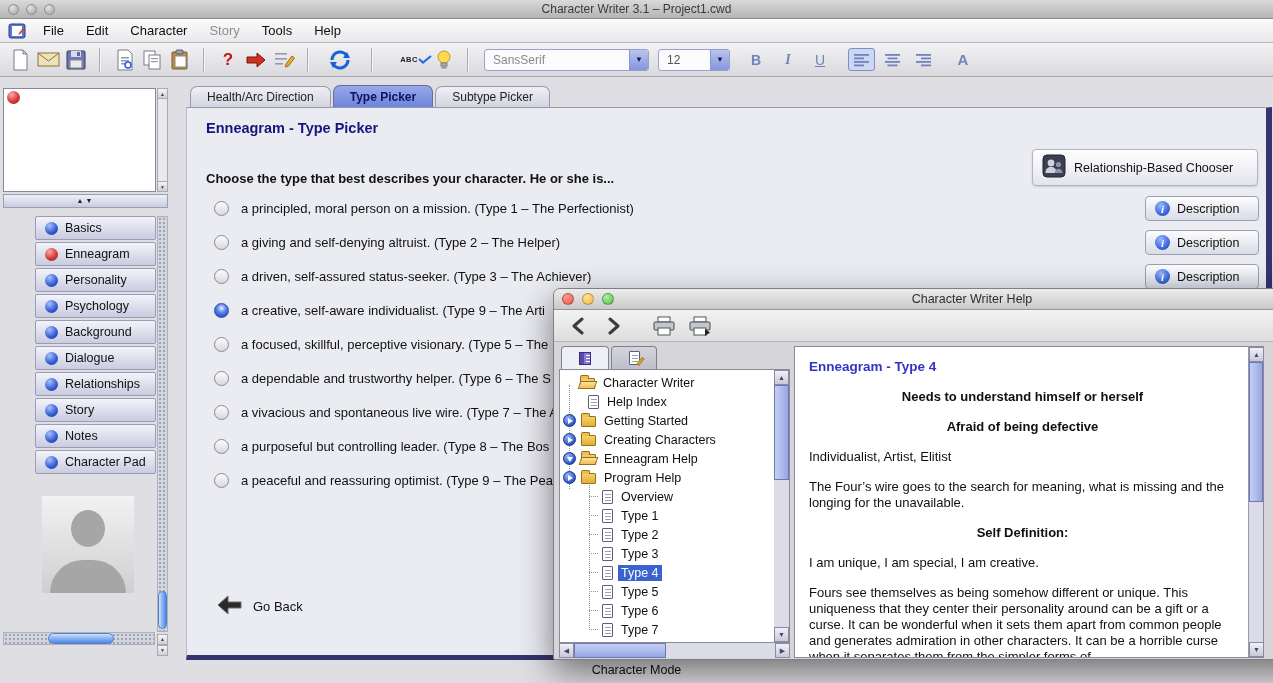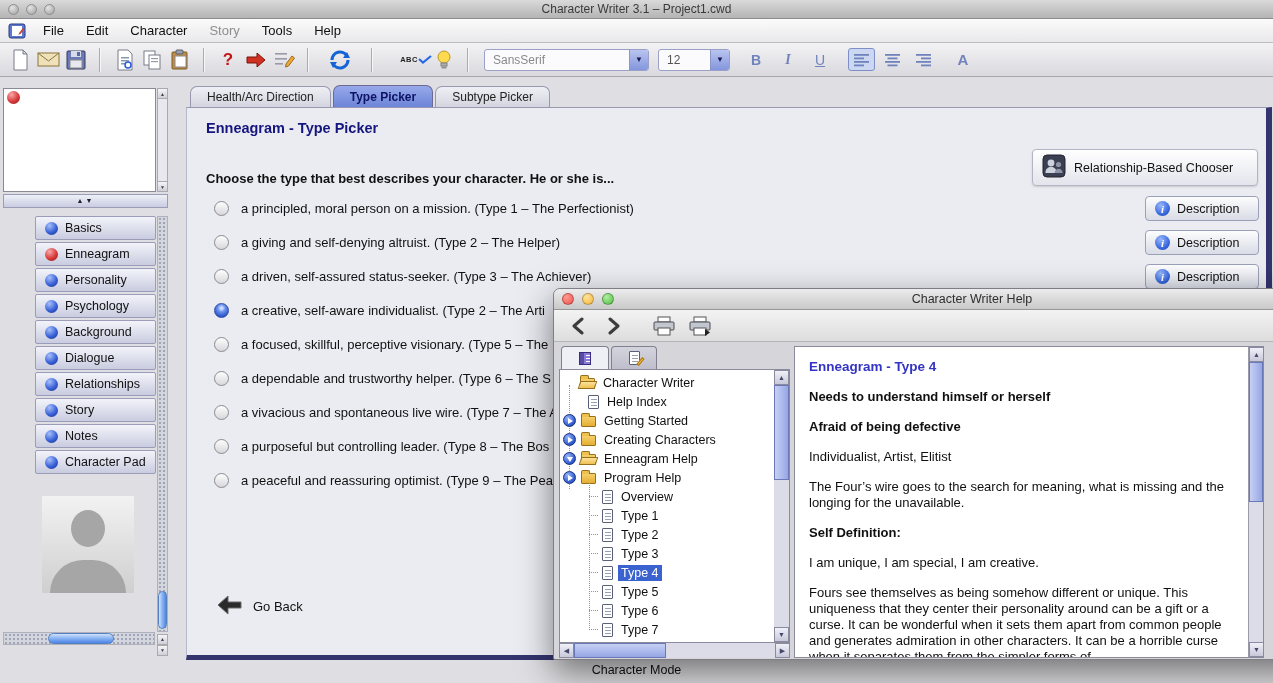--- a/index.html
+++ b/index.html
@@ -112,21 +112,21 @@
   .i-toc::after{content:'';position:absolute;left:6px;top:2px;width:4px;height:8px;background:repeating-linear-gradient(#fff 0 1px,transparent 1px 3px);}
   .i-pencil{position:absolute;width:3px;height:9px;background:#f2b93e;border:1px solid #a8781a;transform:rotate(40deg);right:-3px;bottom:-2px;}
   .msb{position:absolute;background:#dcdce8;}
   .msb .mbtn2{position:absolute;width:15px;height:15px;background:linear-gradient(#f0f0f8,#c8c8da);border:1px solid #8a8aa0;font-size:7px;color:#44486a;text-align:center;line-height:13px;}
   .msb .thumb{position:absolute;background:linear-gradient(90deg,#c6d0f4,#96a6e4);border:1px solid #6a78b8;}
   .msb .thumb.h{background:linear-gradient(#c6d0f4,#96a6e4);}
   #h-content{position:absolute;left:240px;top:57px;width:470px;height:312px;background:#fff;border:1px solid #8a8a9a;overflow:hidden;}
   #h-body{position:absolute;left:0;top:0;right:15px;bottom:0;padding:12px 12px 0 14px;overflow:hidden;}
   #h-body p{font-size:13px;line-height:16px;margin:0 0 14px 0;color:#101010;}
   #h-body .hd{color:#3434c4;font-weight:bold;font-size:13.5px;}
-  #h-body .b{font-weight:bold;}
+  #h-body .b{font-weight:bold;text-align:center;}
 </style>
 </head>
 <body>
 
 <div id="root">
 
   <div id="titlebar">
     <span class="tlight" style="left:8px"></span>
     <span class="tlight" style="left:26px"></span>
     <span class="tlight" style="left:44px"></span>
@@ -375,21 +375,21 @@
       <div class="opt-row">
           <span class="radio"></span>
           <span class="opt-label">a giving and self-denying altruist. (Type 2 – The Helper)</span>
         </div>
       <div class="opt-row">
           <span class="radio"></span>
           <span class="opt-label">a driven, self-assured status-seeker. (Type 3 – The Achiever)</span>
         </div>
       <div class="opt-row">
           <span class="radio sel"></span>
-          <span class="opt-label">a creative, self-aware individualist. (Type 2 – The Arti</span>
+          <span class="opt-label">a creative, self-aware individualist. (Type 9 – The Arti</span>
         </div>
       <div class="opt-row">
           <span class="radio"></span>
           <span class="opt-label">a focused, skillful, perceptive visionary. (Type 5 – The</span>
         </div>
       <div class="opt-row">
           <span class="radio"></span>
           <span class="opt-label">a dependable and trustworthy helper. (Type 6 – The S</span>
         </div>
       <div class="opt-row">

